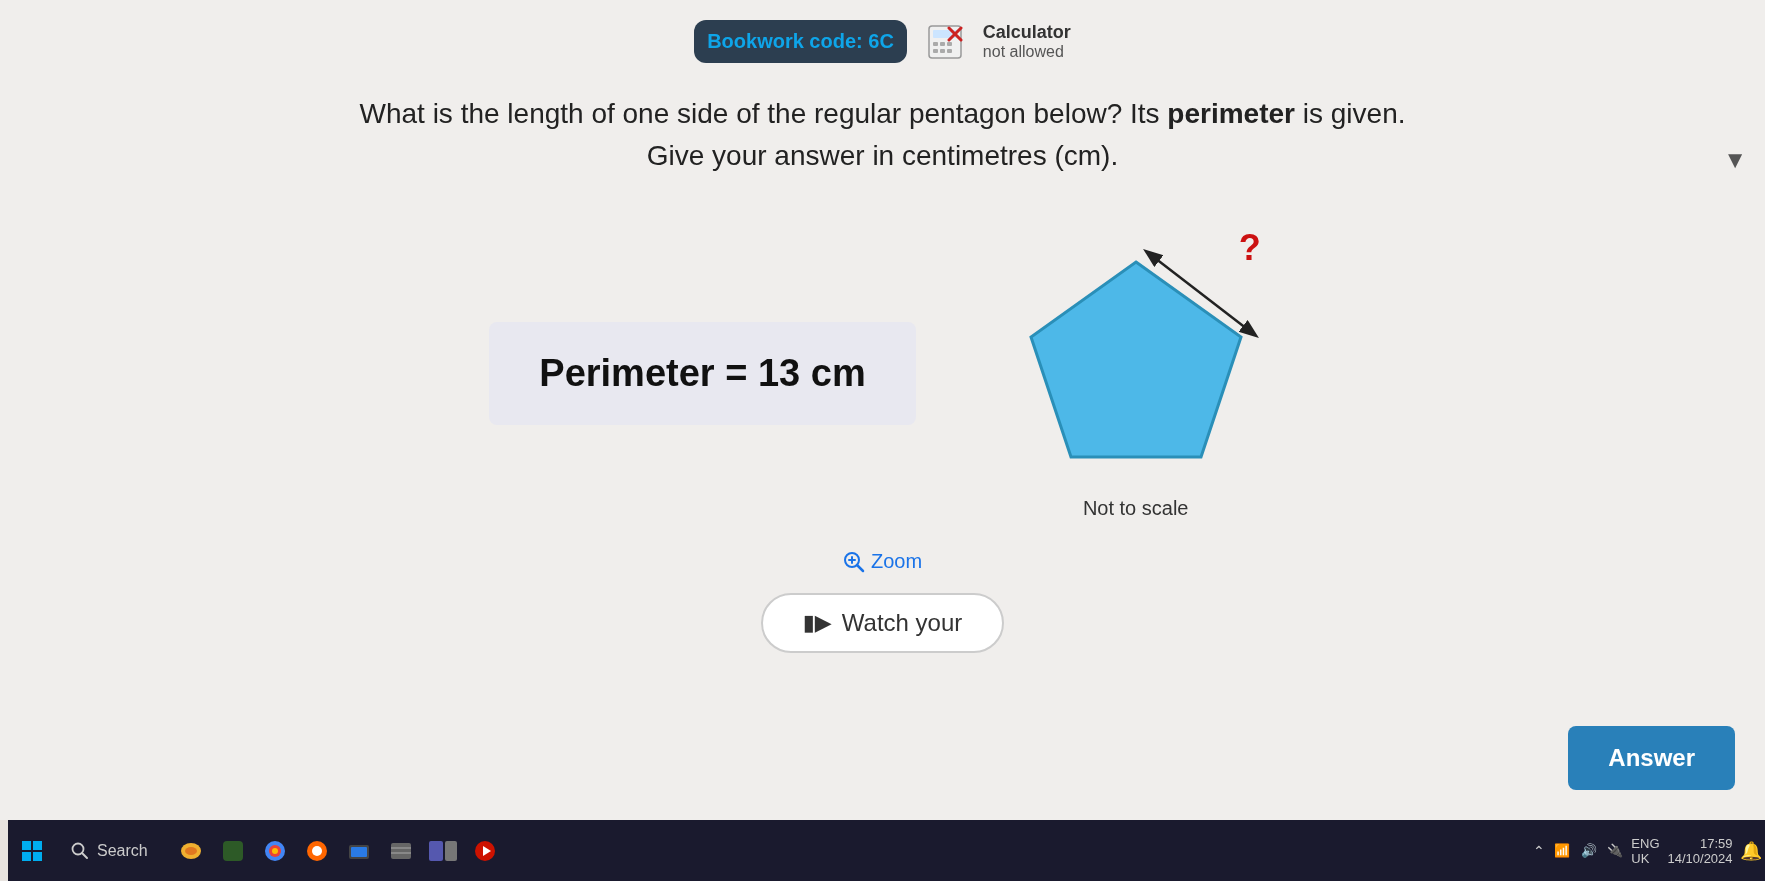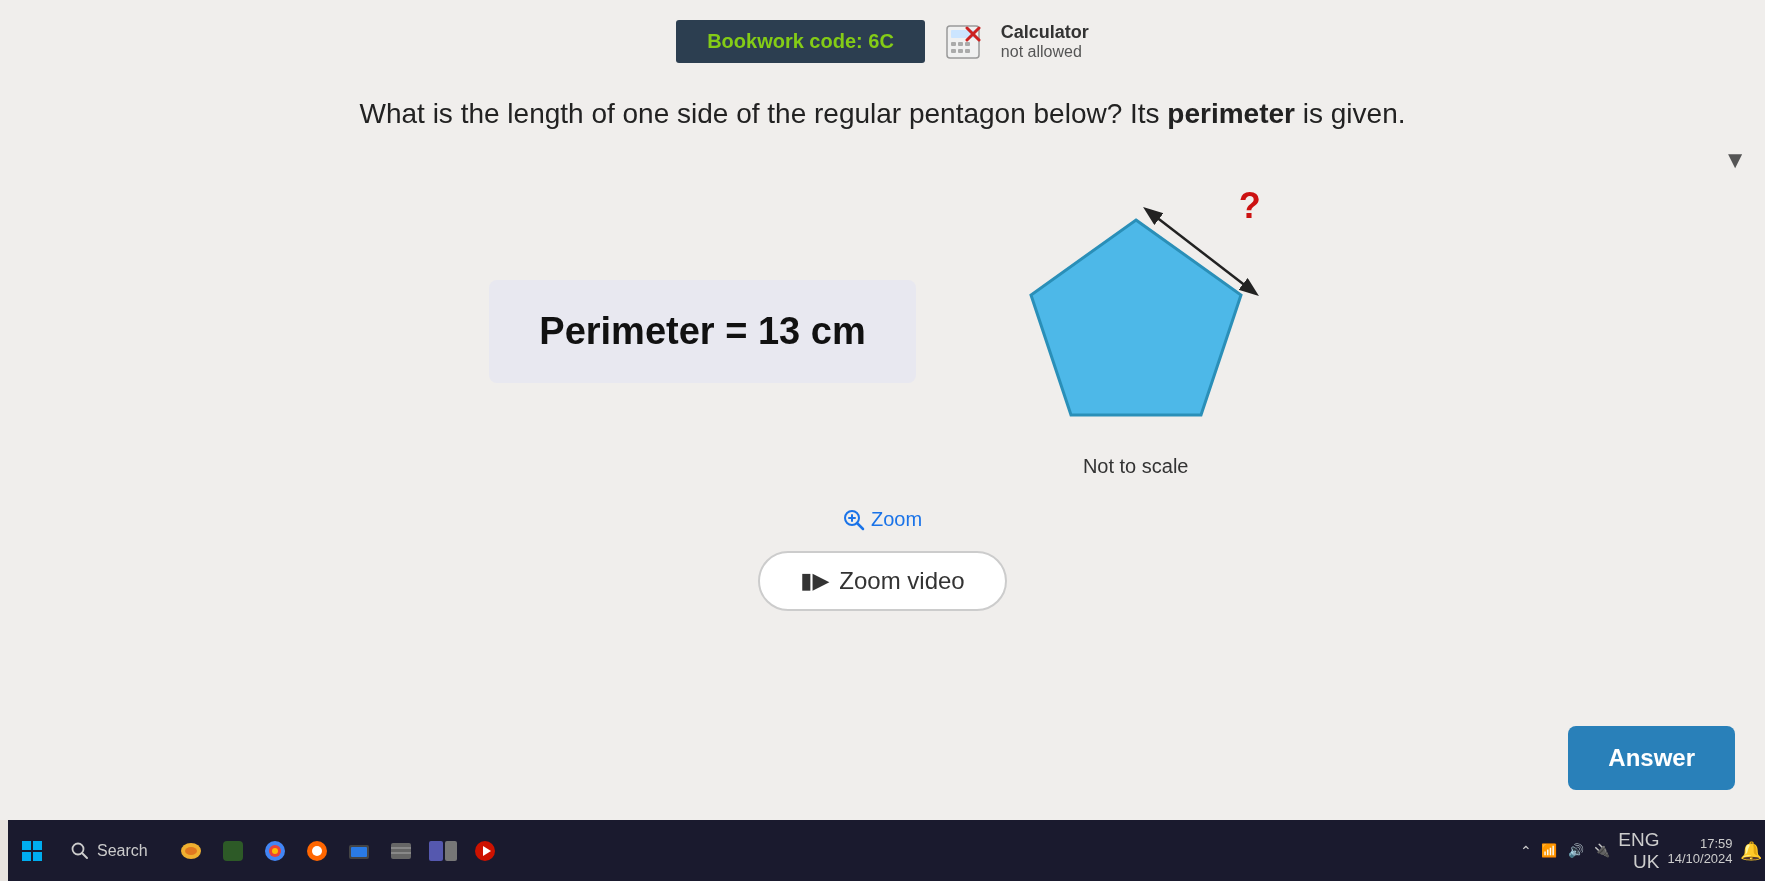--- a/index.html
+++ b/index.html
@@ -26,23 +26,23 @@
 
     .header-bar {
       display: flex;
       align-items: center;
       gap: 20px;
       margin-bottom: 30px;
     }
 
     .bookwork-code {
       background: #2c3e50;
-      color: #84cc16;
-      padding: 10px 31px;
-      border-radius: 3px;
+      color: #0ea5e9;
+      padding: 10px 13px;
+      border-radius: 12px;
       font-size: 20px;
       font-weight: bold;
     }
 
     .calculator-badge {
       display: flex;
       align-items: center;
       gap: 20px;
       font-size: 18px;
       color: #333;
@@ -228,23 +228,23 @@
       gap: 10px;
     }
 
     .time-display {
       text-align: right;
       font-size: 13px;
       color: #ccc;
     }
 
     .lang-display {
-      font-size: 19px;
+      font-size: 13px;
       color: #ccc;
-      text-align: right;
+      text-align: left;
     }
 
     .arrow-indicator {
       position: absolute;
       top: 60px;
       right: 20px;
       width: 20px;
       height: 200px;
       display: flex;
       flex-direction: column;
@@ -285,20 +285,21 @@
         <div style="font-size:16px;color:#555;">not allowed</div>
       </div>
     </div>
   </div>
 
   <div class="question-text">
     <span>
       <span>What is the length of one side of the regular pentagon below? Its </span><strong>perimeter</strong><span> is given.</span>
     </span>
     <br>
+    <span>Give your answer in centimetres (cm).</span>
   </div>
 
   <div class="diagram-area">
 
     <div class="perimeter-box">Perimeter = 13 cm</div>
 
     <div style="display:flex;flex-direction:column;align-items:center;">
       <div class="pentagon-container">
         
         <svg class="pentagon-svg" viewBox="0 0 280 280" xmlns="http://www.w3.org/2000/svg">
@@ -328,21 +329,21 @@
       <circle cx="9" cy="9" r="7" stroke="#1a73e8" stroke-width="2"></circle>
       <line x1="14" y1="14" x2="20" y2="20" stroke="#1a73e8" stroke-width="2.5" stroke-linecap="round"></line>
       <line x1="9" y1="6" x2="9" y2="12" stroke="#1a73e8" stroke-width="2" stroke-linecap="round"></line>
       <line x1="6" y1="9" x2="12" y2="9" stroke="#1a73e8" stroke-width="2" stroke-linecap="round"></line>
     </svg>
     <span>Zoom</span>
   </button>
 
   <button class="watch-video-btn">
     <span style="color:#333;font-size:22px;">▮▶</span>
-    <span>Zoom video</span>
+    <span>Watch your</span>
   </button>
 
   <button class="answer-btn">Answer</button>
 
   <div class="arrow-indicator">
     <span class="scroll-arrow">▼</span>
   </div>
 </div>
 
 <div class="taskbar">

